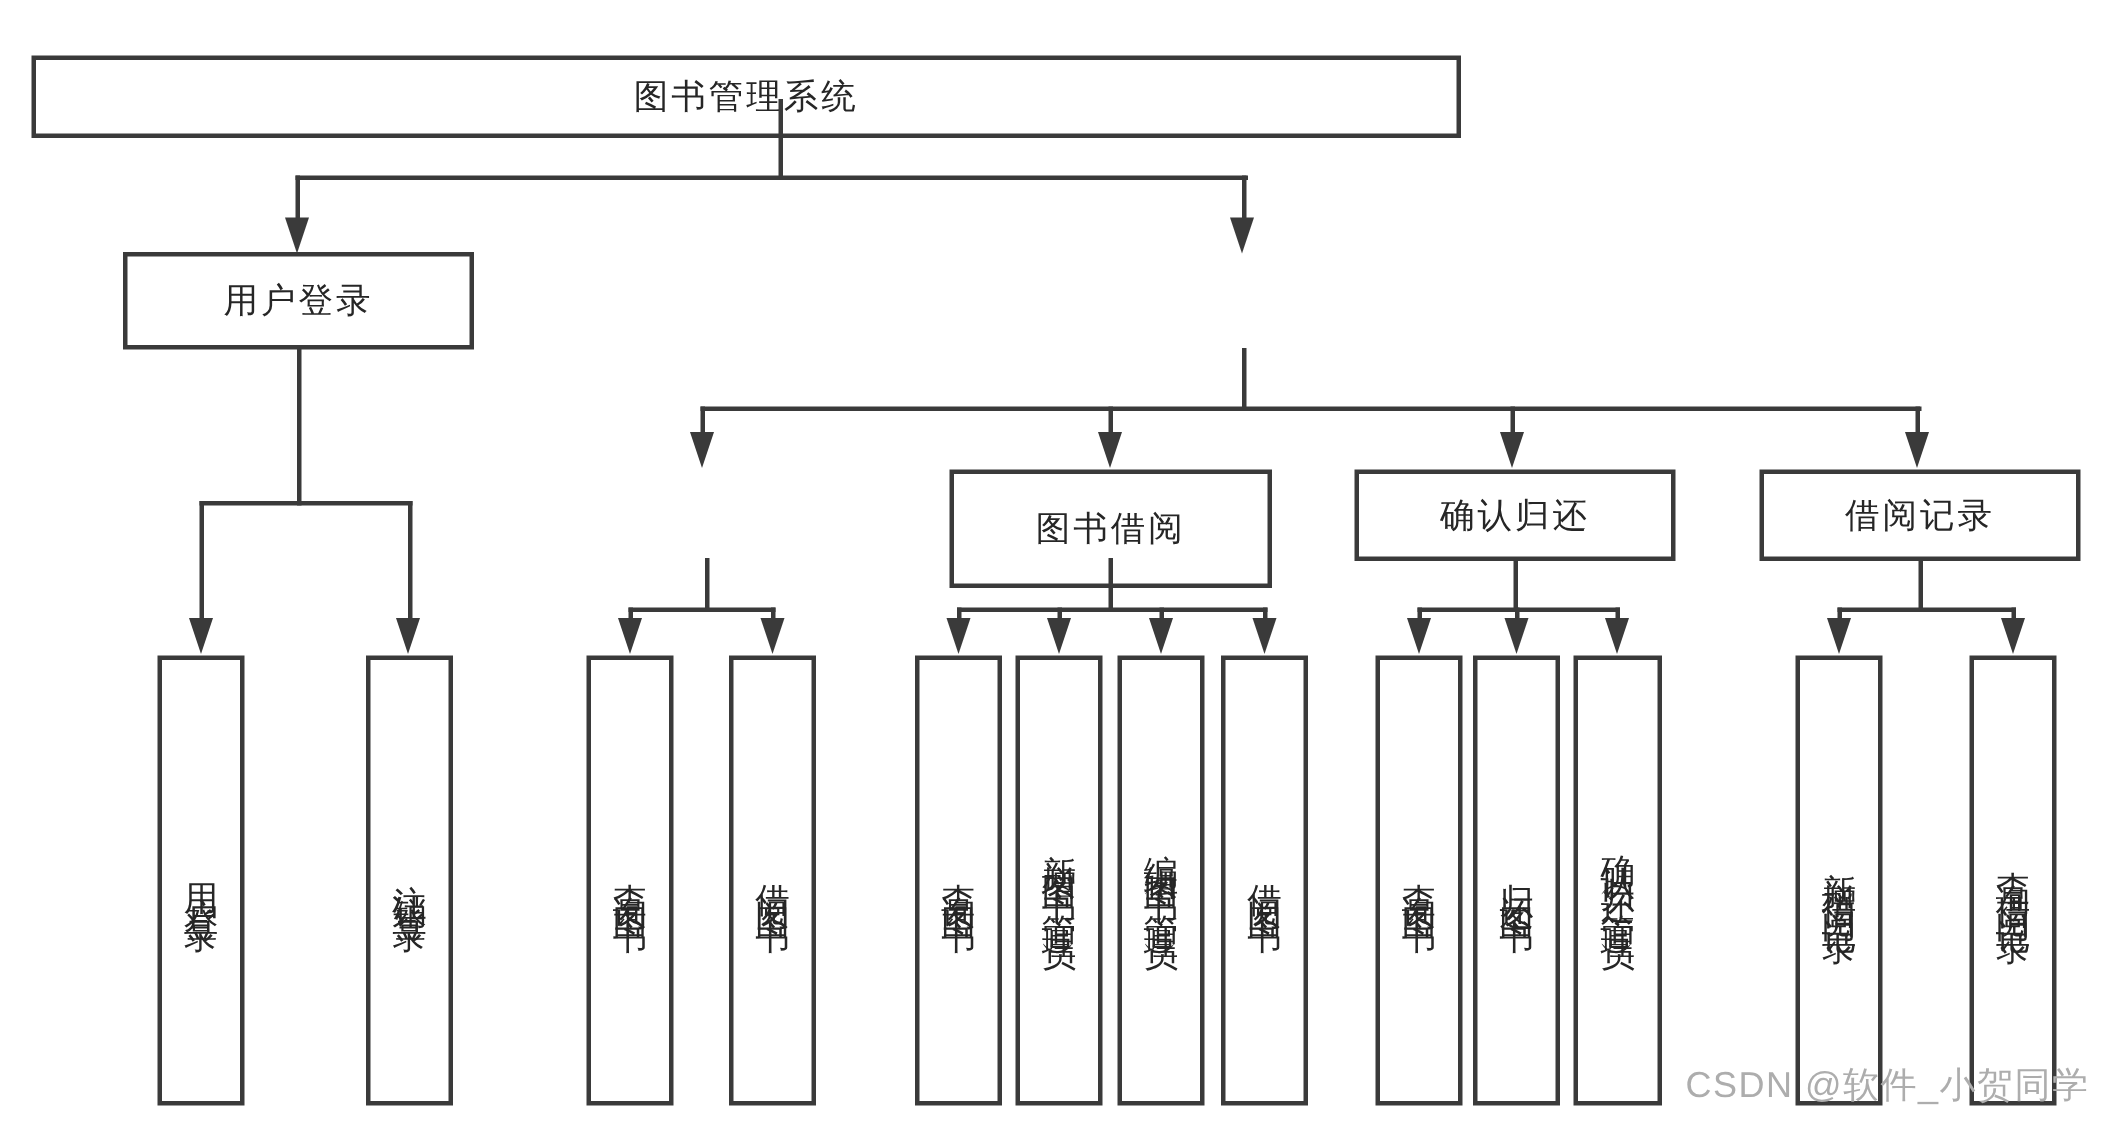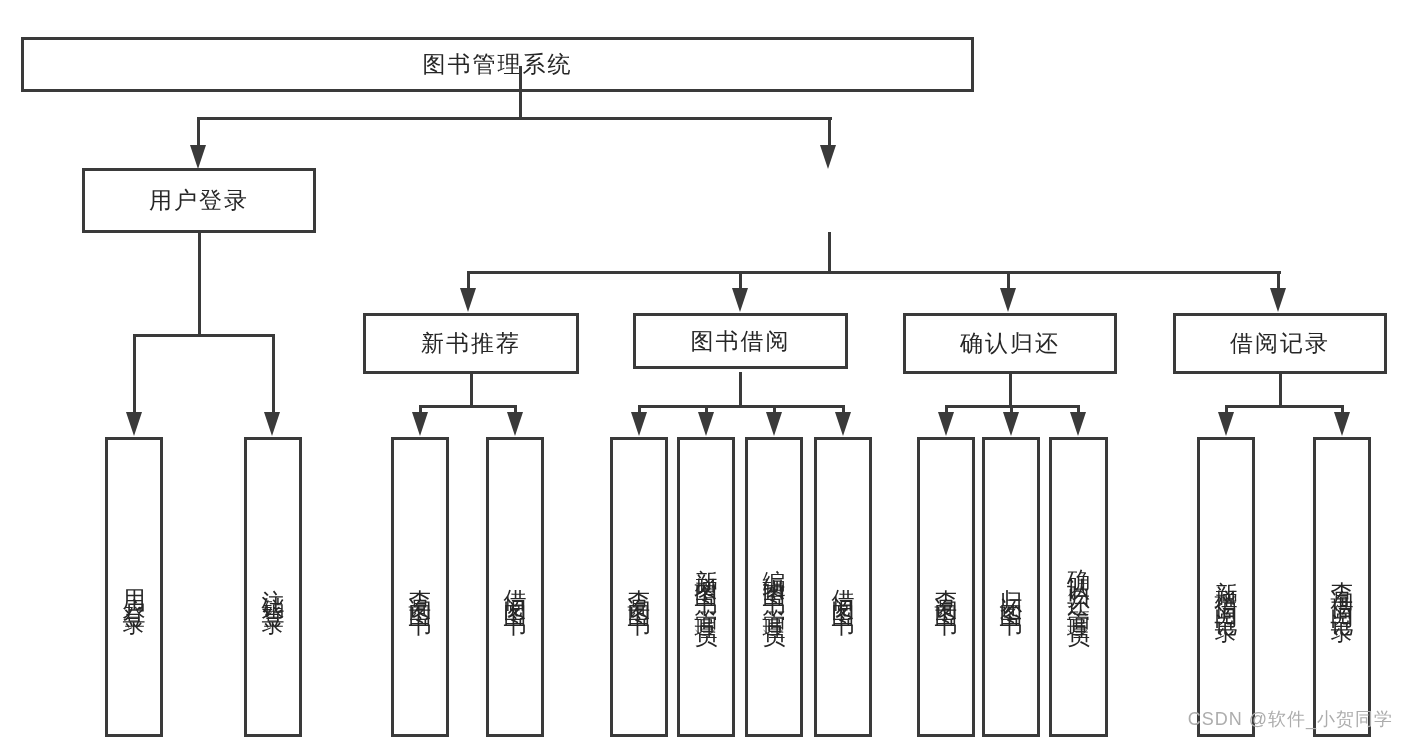--- a/index.html
+++ b/index.html
@@ -39,45 +39,42 @@
   .vl{position:absolute;width:3px;background:#3a3a3a;}
   .hl{position:absolute;height:3px;background:#3a3a3a;}
   .ar{position:absolute;width:0;height:0;
       border-left:8px solid transparent;
       border-right:8px solid transparent;
       border-top:24px solid #3a3a3a;}
   
   #watermark{
     position:absolute;
     top:707px;right:12px;
-    font-size:18px;
+    font-size:24px;
     letter-spacing:1px;
     color:#adadad;
     white-space:nowrap;
   }
 </style>
 </head>
 <body>
 
 <div id="canvas">
 
   <div class="node h" style="left:21px;top:13px;width:953px;height:55px;margin-top:24px;">
     <span>图书管理系统</span>
   </div>
 
   <div class="node h" style="left:82px;top:168px;width:234px;height:65px;">
     <span>用户登录</span>
   </div>
 
 
-  <div class="node h" style="left:363px;top:313px;width:216px;height:61px;">
-    <span>新书推荐</span>
-  </div>
 
-  <div class="node h" style="left:633px;top:313px;width:215px;height:56px;">
+  <div class="node h" style="left:633px;top:313px;width:215px;height:79px;">
     <span>图书借阅</span>
   </div>
 
   <div class="node h" style="left:903px;top:313px;width:214px;height:61px;">
     <span>确认归还</span>
   </div>
 
   <div class="node h" style="left:1173px;top:313px;width:214px;height:61px;">
     <span>借阅记录</span>
   </div>

